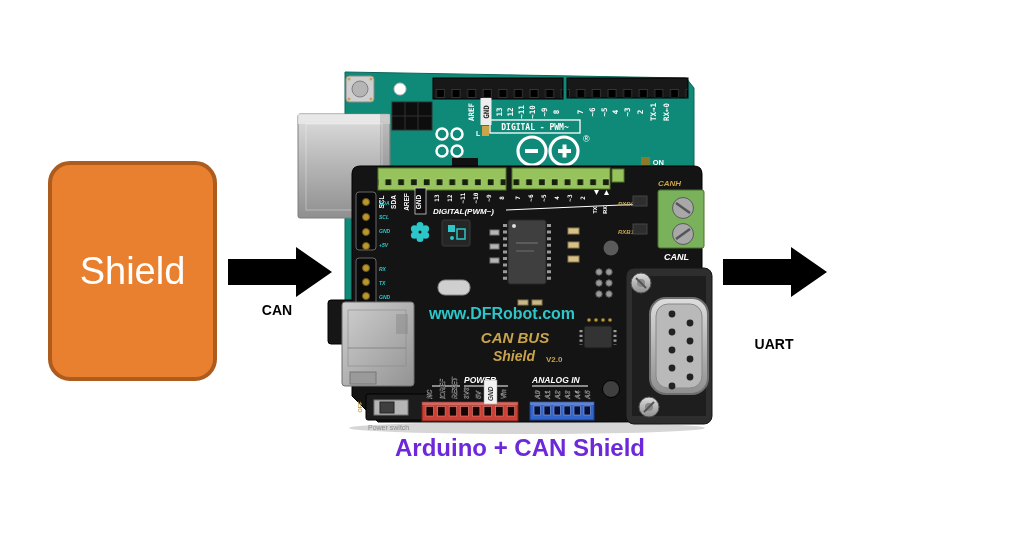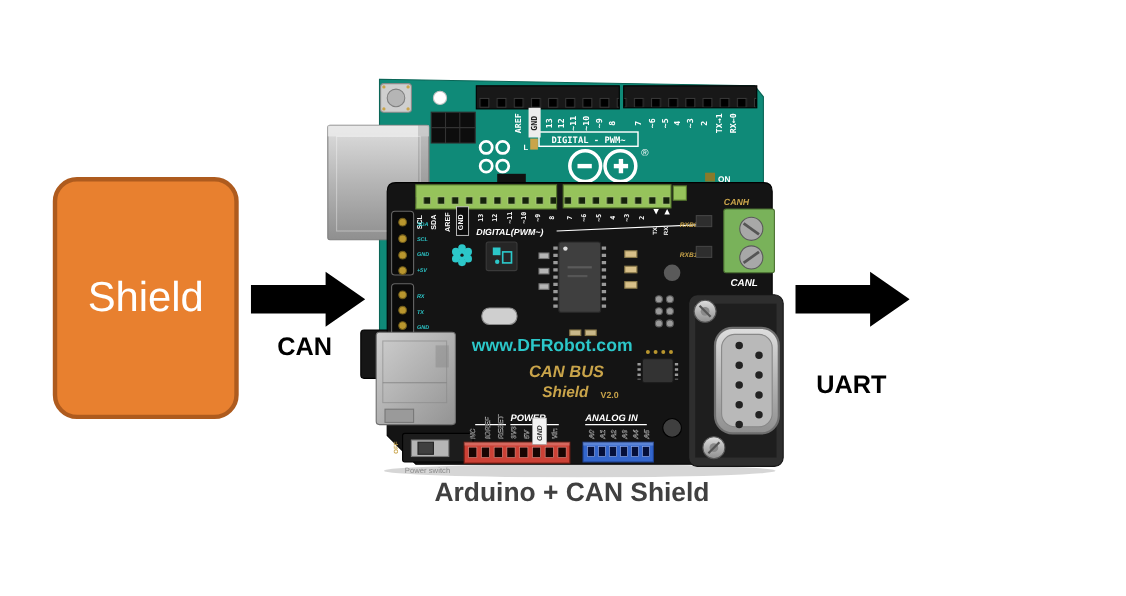--- a/index.html
+++ b/index.html
@@ -9,25 +9,25 @@
         border-radius:22px;color:var(--node-text,#fff);box-sizing:border-box;text-align:center;}
   .node-gimbal{left:48px;top:161px;width:169px;height:220px;
         background:var(--gimbal-fill);border:4px solid var(--gimbal-border);font-size:38px;}
   .node-ap{left:832px;top:153px;width:163px;height:220px;
         background:var(--ap-fill);border:4px solid var(--ap-border);}
   .node-ap .main{font-size:34px;line-height:1.1;}
   .node-ap .sub{font-size:26px;line-height:1.15;}
   .arrow-svg{position:absolute;width:104px;height:52px;}
   .arrow-can{left:228px;top:246px;}
   .arrow-uart{left:723px;top:246px;}
-  .conn-label{position:absolute;width:80px;text-align:center;font-weight:bold;font-size:23px;color:#000;}
+  .conn-label{position:absolute;width:80px;text-align:center;font-weight:bold;font-size:14px;color:#000;}
   .label-can{left:237px;top:302px;}
   .label-uart{left:734px;top:300px;margin-top:36px;}
   .caption{position:absolute;left:362px;top:434px;width:316px;text-align:center;
-        font-weight:bold;font-size:24px;color:#404040;}
+        font-weight:bold;font-size:24px;color:#6d28d9;}
   .board-svg{position:absolute;left:292px;top:62px;width:424px;height:372px;}
   text{user-select:none;}
 </style>
 </head>
 <body>
 
 <div class="page">
 
   <div class="node node-gimbal">
     <span>Shield</span>

